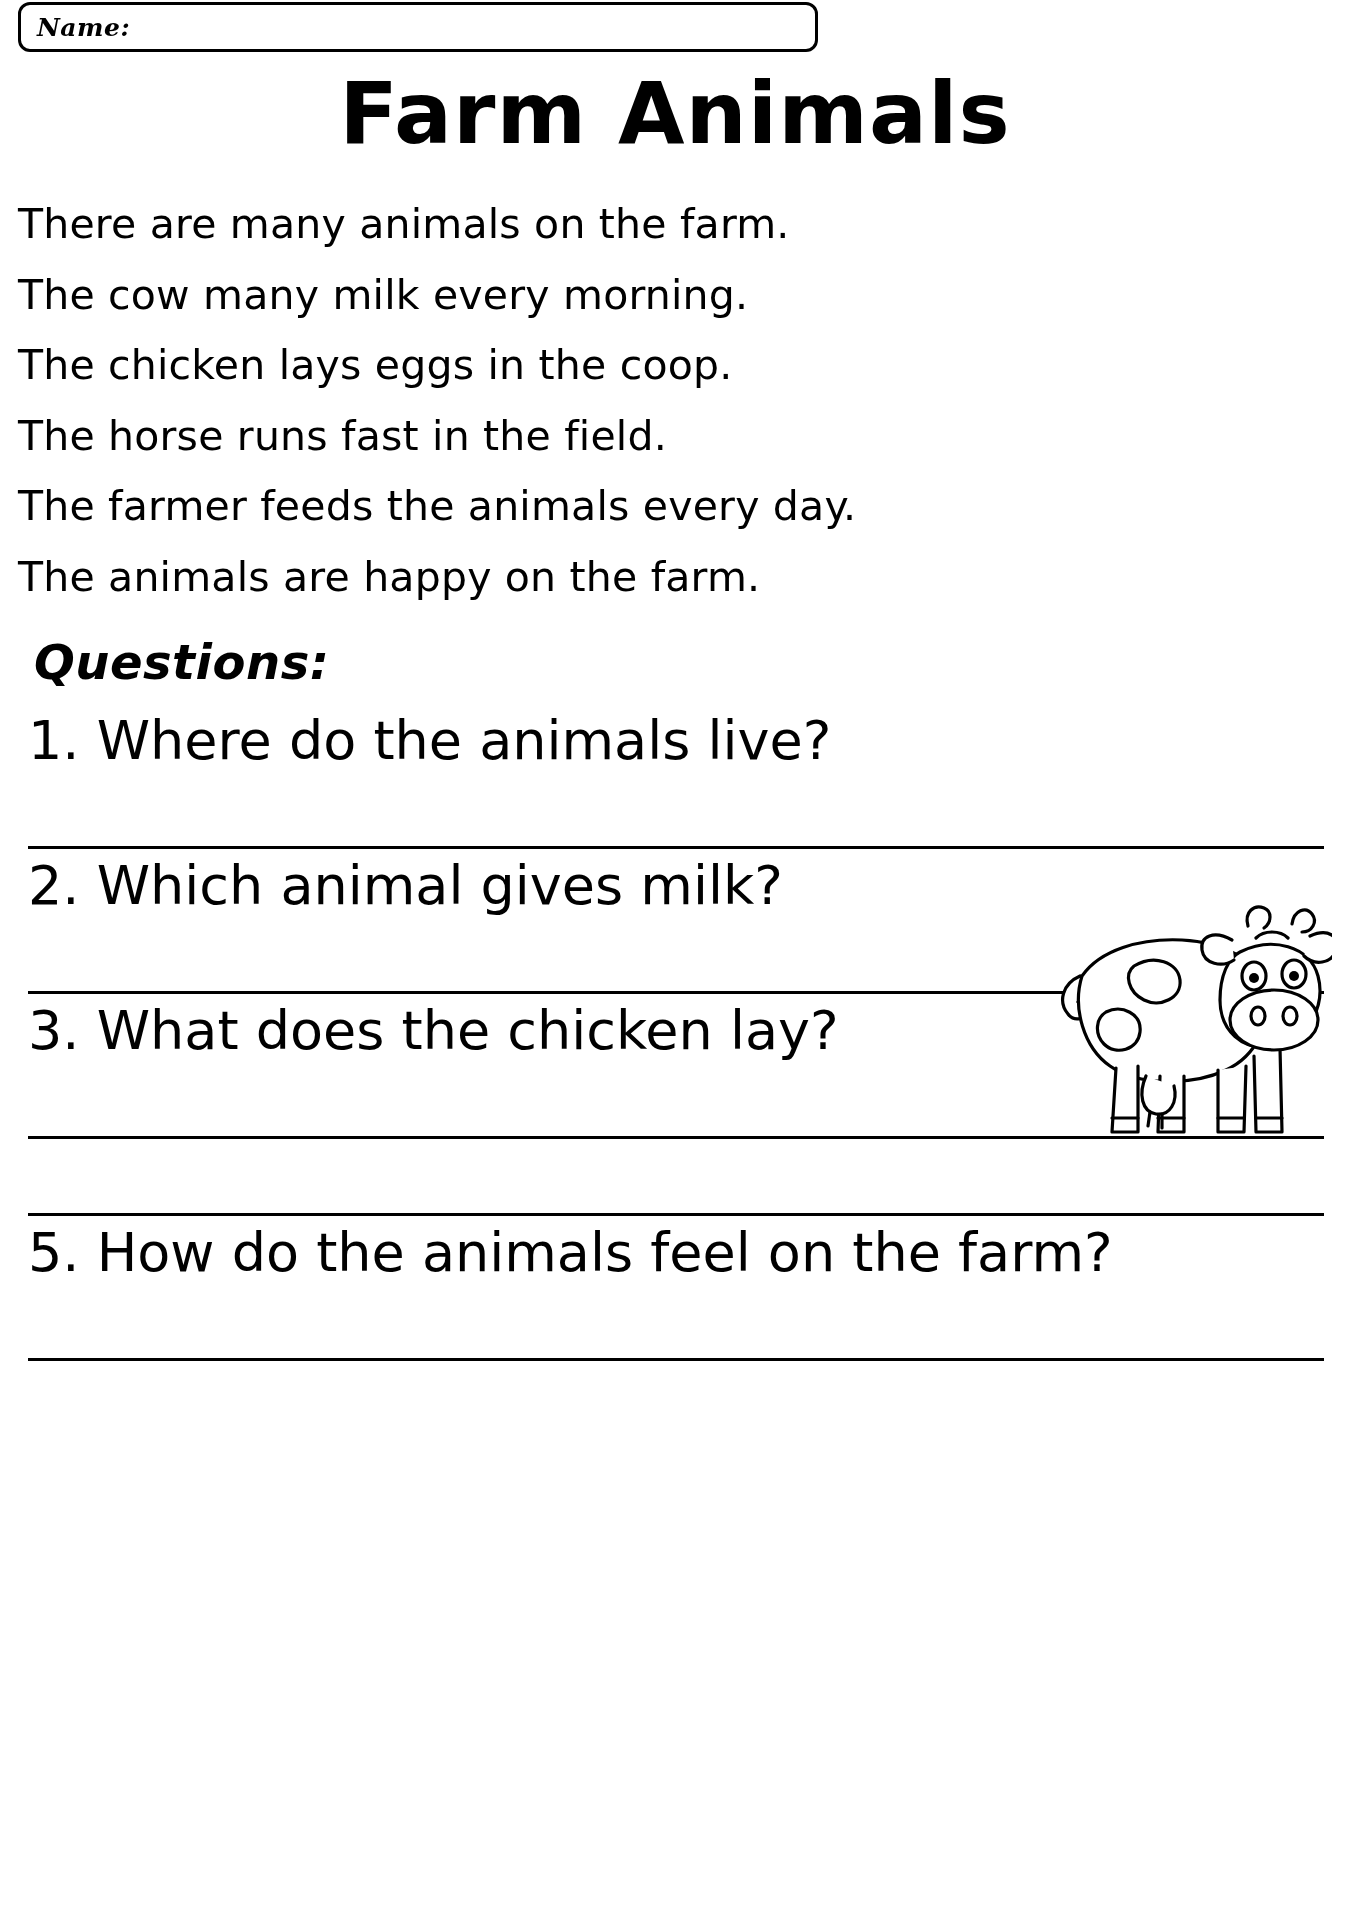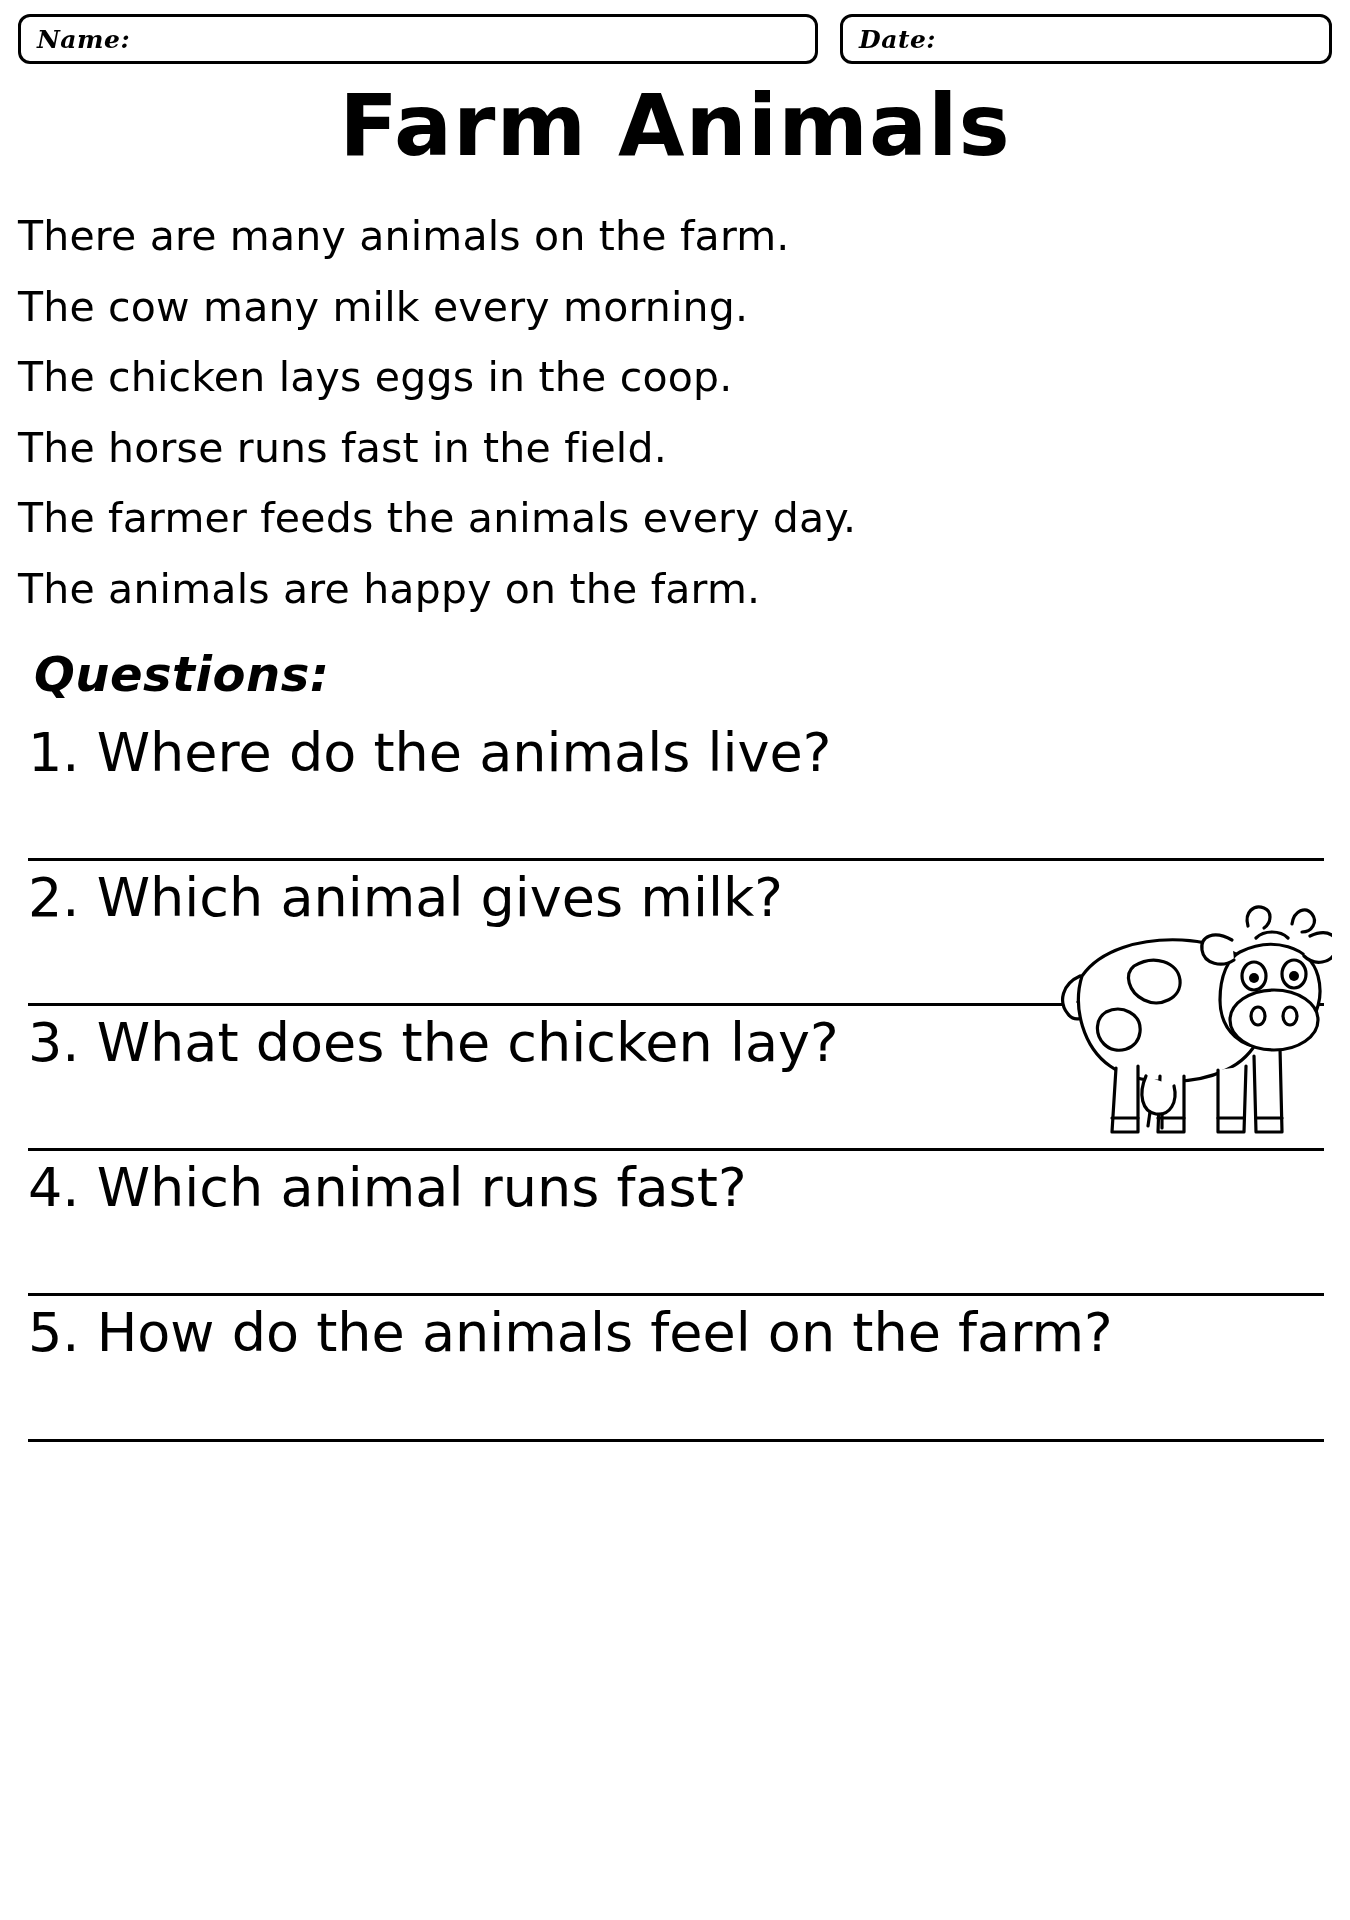--- a/index.html
+++ b/index.html
@@ -14,21 +14,21 @@
     font-family: "DejaVu Sans", sans-serif;
     color: #000000;
     overflow: hidden;
   }
 
   .page {
     position: relative;
     width: 1350px;
     height: 1920px;
     box-sizing: border-box;
-    padding: 14px 18px 0 18px;
+    padding: 2px 18px 0 18px;
   }
 
   
   .header-row {
     display: flex;
     gap: 22px;
     align-items: stretch;
     margin-bottom: 18px;
   }
   .field-box {
@@ -103,23 +103,20 @@
 </style>
 </head>
 <body>
 
 <div class="page">
 
   <div class="header-row">
     <div class="field-box name">
       <span class="field-label">Name:</span>
     </div>
-    <div class="field-box date">
-      <span class="field-label">Date:</span>
-    </div>
   </div>
 
   <h1 class="title">Farm Animals</h1>
 
   <div class="passage">
     <div class="line">There are many animals on the farm.</div>
     <div class="line">The cow many milk every morning.</div>
     <div class="line">The chicken lays eggs in the coop.</div>
     <div class="line">The horse runs fast in the field.</div>
     <div class="line">The farmer feeds the animals every day.</div>
@@ -131,21 +128,20 @@
   <div class="q-block">
     <div class="q-item">1. Where do the animals live?</div>
     <div class="answer-line"></div>
 
     <div class="q-item">2. Which animal gives milk?</div>
     <div class="answer-line"></div>
 
     <div class="q-item">3. What does the chicken lay?</div>
     <div class="answer-line"></div>
 
-    <div class="q-item">4. Which animal runs fast?</div>
     <div class="answer-line"></div>
 
     <div class="q-item">5. How do the animals feel on the farm?</div>
     <div class="answer-line"></div>
   </div>
 
   <svg class="cow" viewBox="0 0 290 300">
     <g fill="#ffffff" stroke="#000000" stroke-width="3.2" stroke-linejoin="round" stroke-linecap="round">
 
       <path d="M38 96 C20 104 16 122 26 134 C32 142 44 140 46 130 C48 120 40 116 36 122" fill="#ffffff"></path>

